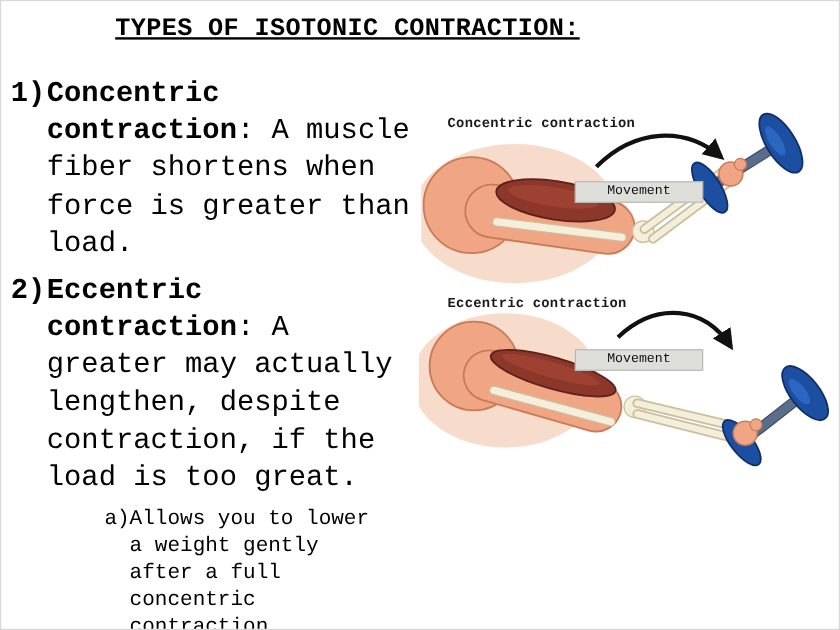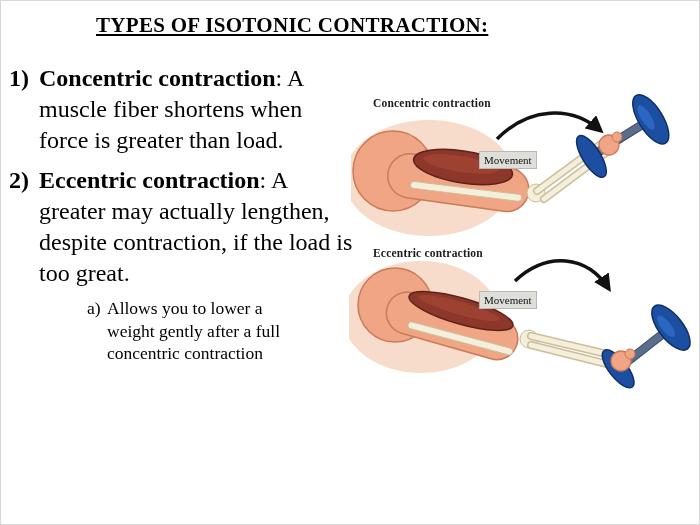--- a/index.html
+++ b/index.html
@@ -1,21 +1,21 @@
 <!DOCTYPE html>
 <html><head>
 <meta charset="utf-8">
 <style>
   html,body{margin:0;padding:0;background:#ffffff;}
   .slide{
     position:relative;
     width:698px;height:523px;
     border:1px solid #d8d8d8;
     background:#ffffff;
-    font-family:Liberation Serif, serif;
+    font-family:Liberation Mono, monospace;
     color:#000;
     overflow:hidden;
   }
   .title{
     position:absolute;left:95px;top:12px;
     font-size:21px;font-weight:bold;
     text-decoration:underline;
     letter-spacing:0.3px;
     white-space:nowrap;
   }
@@ -46,21 +46,21 @@
     font-size:11.5px;font-weight:bold;color:#1a1a1a;
     letter-spacing:0.2px;
     z-index:3;
   }
   #fig1 .fig-label{left:22px;top:4px;}
   #fig2 .fig-label{left:24px;top:8px;}
   .movement{
     position:absolute;
     background:#dededa;border:1px solid #b9b9b4;
     font-size:11px;color:#111;
-    padding:2px 4px;
+    padding:2px 26px;
     z-index:3;
   }
   #fig1 .movement{left:128px;top:58px;}
   #fig2 .movement{left:130px;top:52px;}
   .figure svg{position:absolute;left:0;top:0;}
 </style>
 </head>
 <body>
 
 <div class="slide">

